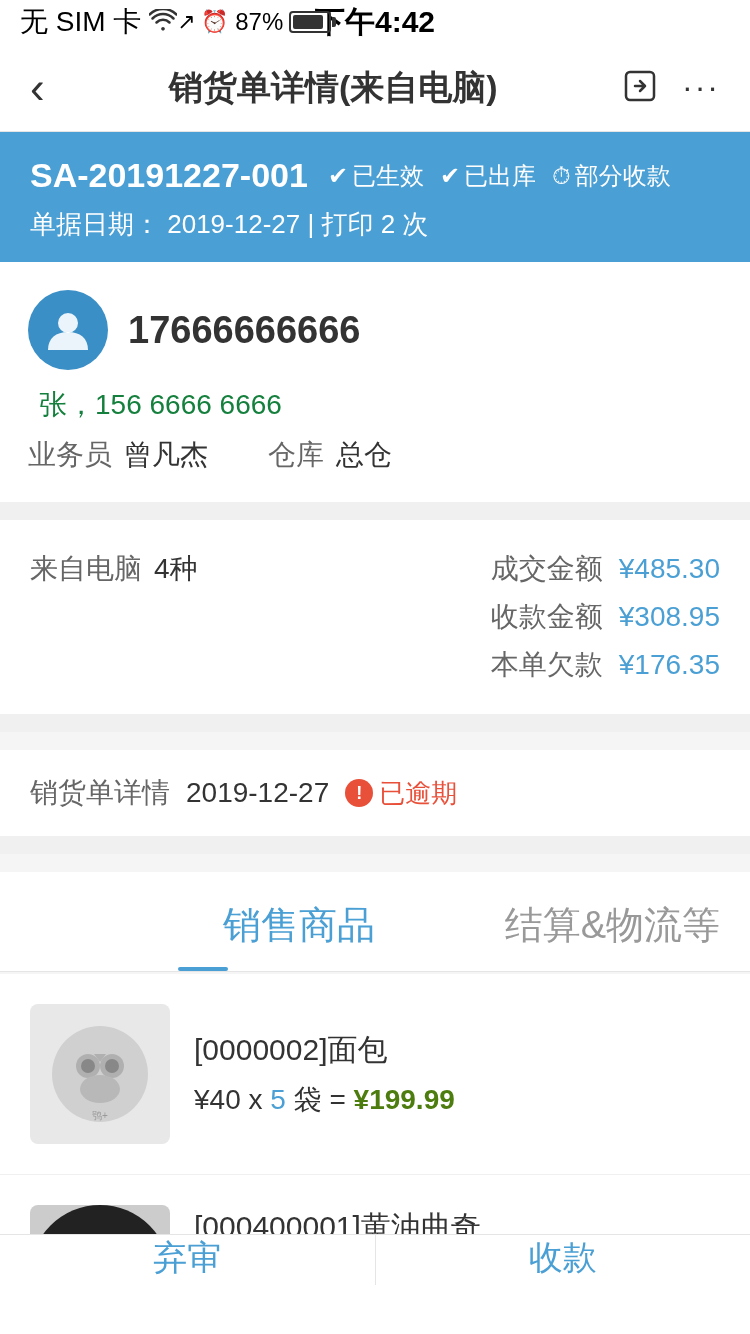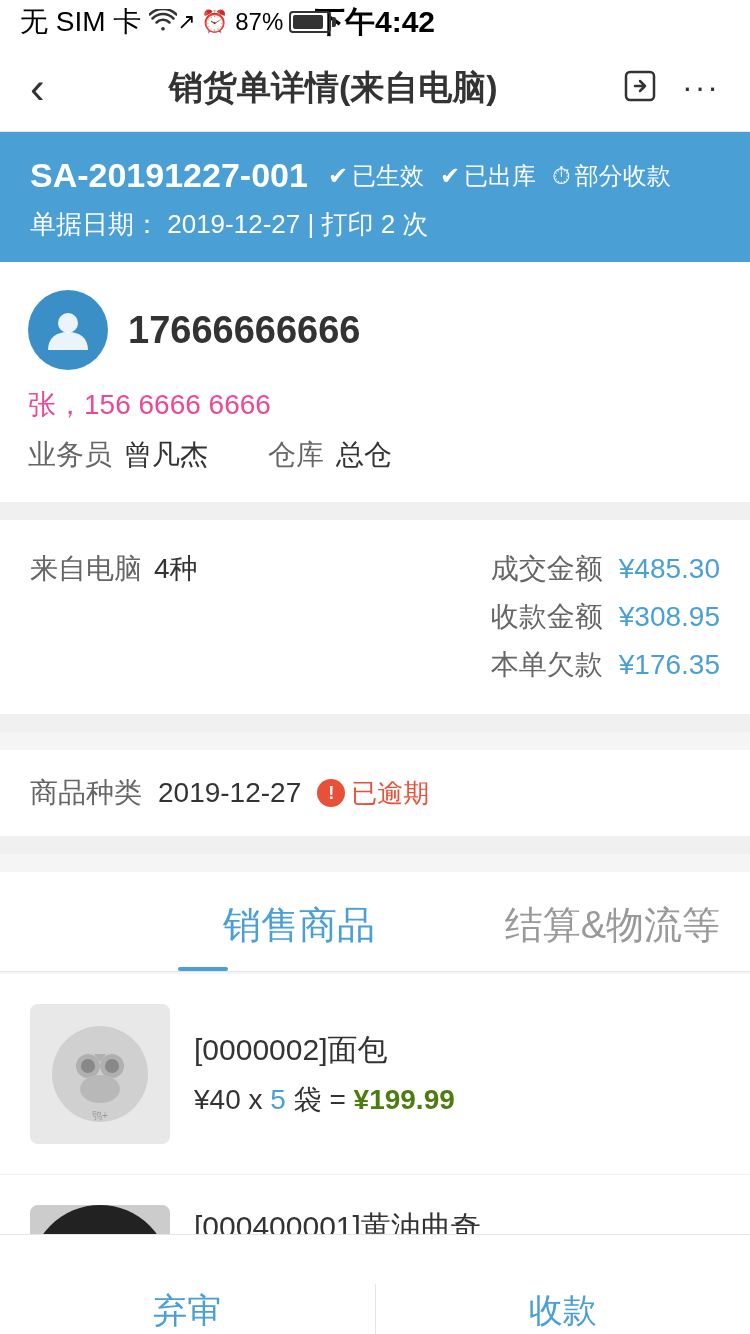--- a/index.html
+++ b/index.html
@@ -152,22 +152,23 @@
       color: #fff;
       flex-shrink: 0;
     }
     .customer-name {
       font-size: 38px;
       font-weight: 600;
       color: #333;
     }
     .customer-detail {
       font-size: 28px;
-      color: #ec4899;
+      color: #15803d;
       margin-bottom: 12px;
+      margin-left: 11px;
     }
     .customer-meta {
       display: flex;
       gap: 60px;
       font-size: 28px;
       color: #666;
     }
     .meta-item {
       display: flex;
       align-items: center;
@@ -351,21 +352,21 @@
     
     .bottom-bar {
       position: fixed;
       bottom: 0;
       left: 0;
       width: 750px;
       height: 100px;
       background: #fff;
       border-top: 1px solid #e5e5e5;
       display: flex;
-      align-items: flex-end;
+      align-items: flex-start;
     }
     .bottom-btn {
       flex: 1;
       text-align: center;
       font-size: 34px;
       font-weight: 500;
       cursor: pointer;
     }
     .bottom-btn.cancel { color: #4a9fd4; }
     .bottom-btn.collect { color: #4a9fd4; }
@@ -484,21 +485,21 @@
         <span class="stats-item-label">本单欠款</span>
         <span class="stats-item-value">¥176.35</span>
       </div>
     </div>
   </div>
 </div>
 
 <div class="divider"></div>
 
 <div class="due-section">
-  <span class="due-label">商品种类</span>
+  <span class="due-label">销货单详情</span>
   <span class="due-date">2019-12-27</span>
   <div class="overdue-badge">
     <div class="overdue-icon">!</div>
     <span>已逾期</span>
   </div>
 </div>
 
 <div class="divider"></div>
 
 <div class="tabs-section">

